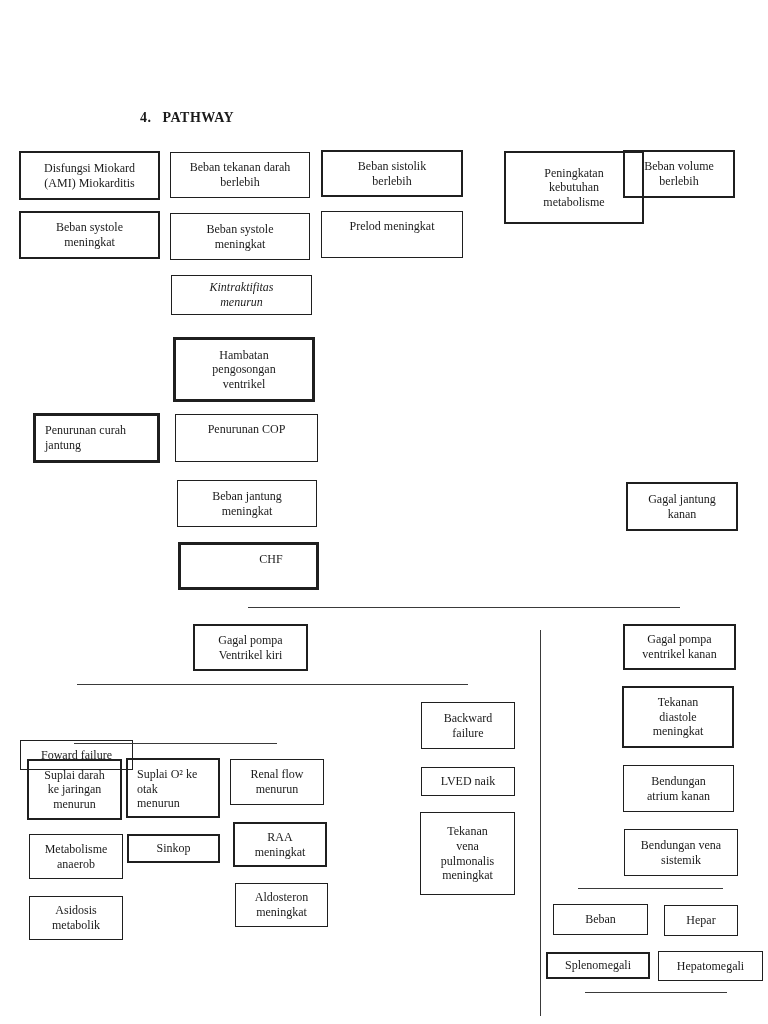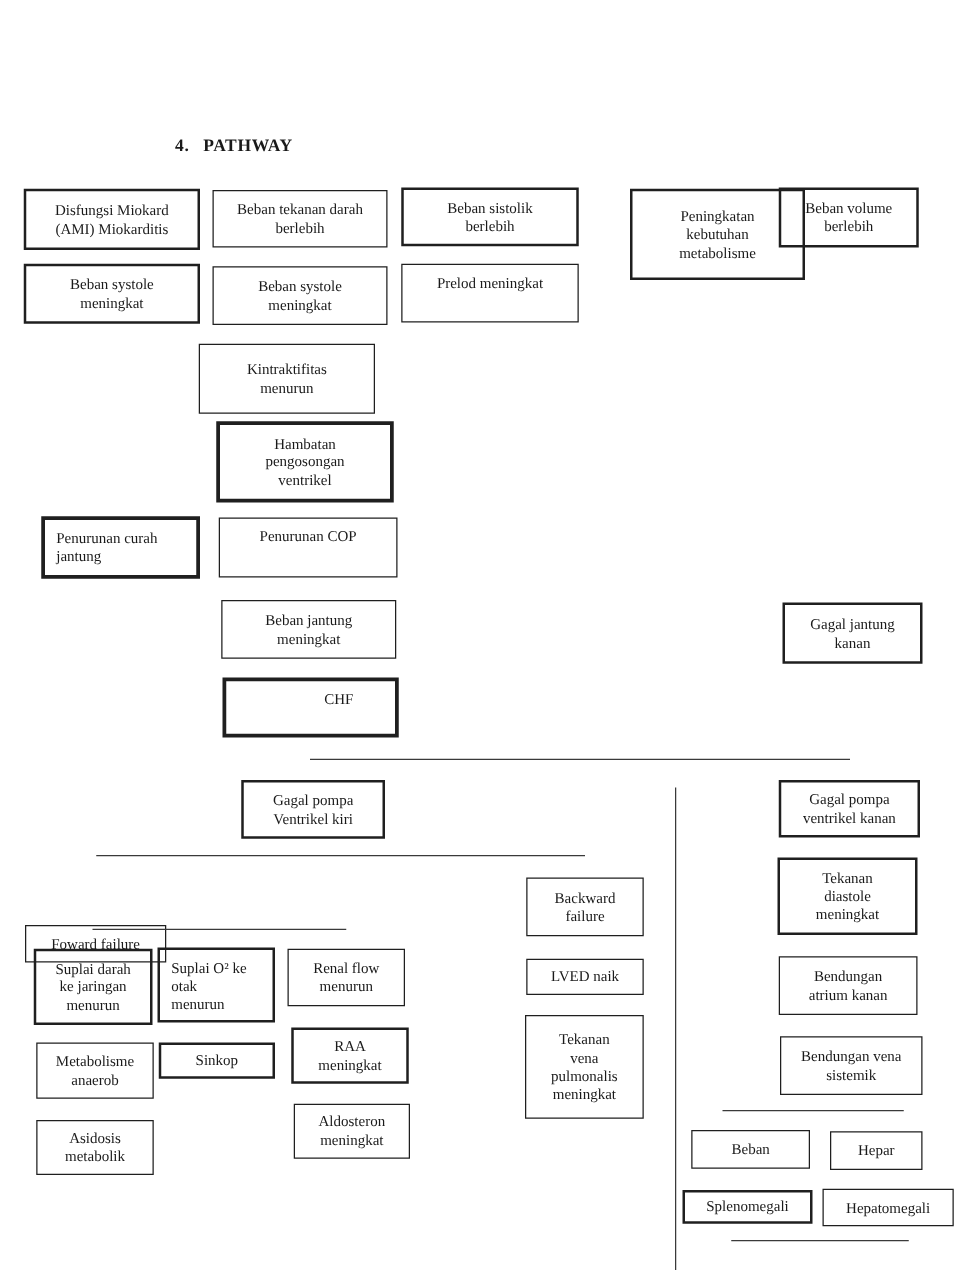--- a/index.html
+++ b/index.html
@@ -65,21 +65,21 @@
 metabolisme</div>
   <div class="box b2" style="left:623px;top:150px;width:112px;height:48px;">Beban volume
 berlebih</div>
 
   <div class="box b2" style="left:19px;top:211px;width:141px;height:48px;">Beban systole
 meningkat</div>
   <div class="box" style="left:170px;top:213px;width:140px;height:47px;">Beban systole
 meningkat</div>
   <div class="box top" style="left:321px;top:211px;width:142px;height:47px;">Prelod meningkat</div>
 
-  <div class="box" style="left:159px;top:275px;width:141px;height:56px;">Kintraktifitas
+  <div class="box" style="left:171px;top:275px;width:141px;height:40px;font-style:italic;">Kintraktifitas
 menurun</div>
   <div class="box b3" style="left:173px;top:337px;width:142px;height:65px;">Hambatan
 pengosongan
 ventrikel</div>
   <div class="box b3 top left" style="left:33px;top:413px;width:127px;height:50px;">Penurunan curah
 jantung</div>
   <div class="box top" style="left:175px;top:414px;width:143px;height:48px;">Penurunan COP</div>
   <div class="box" style="left:177px;top:480px;width:140px;height:47px;">Beban jantung
 meningkat</div>
   <div class="box b2" style="left:626px;top:482px;width:112px;height:49px;">Gagal jantung

